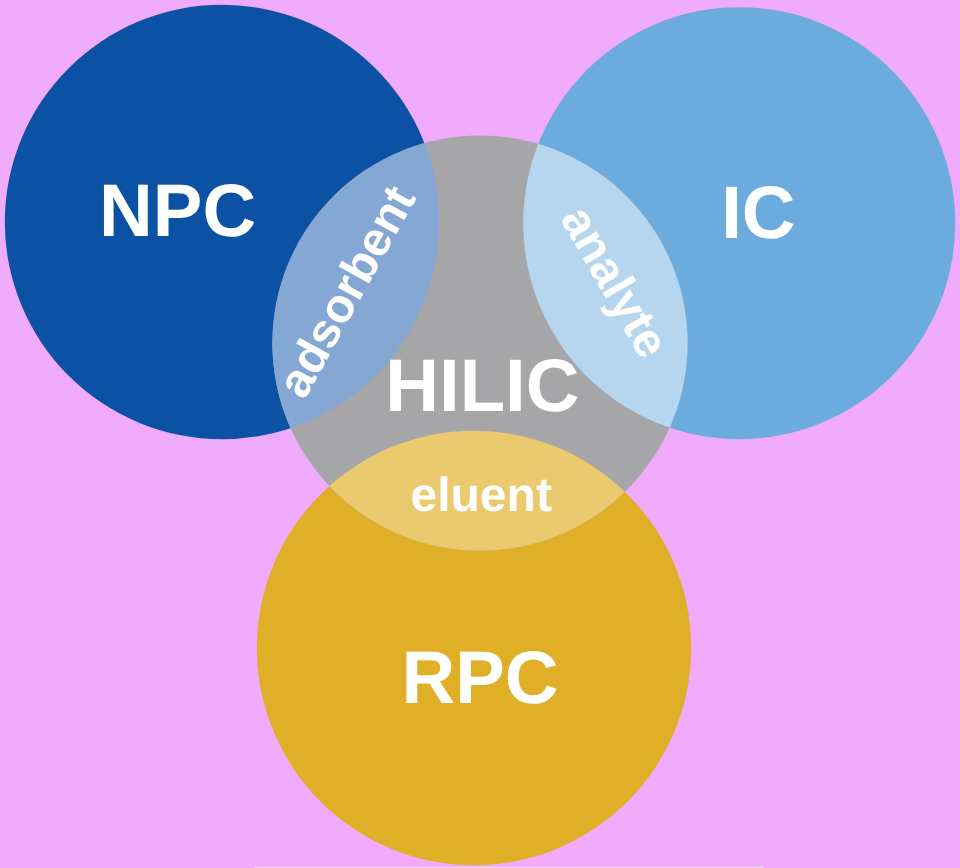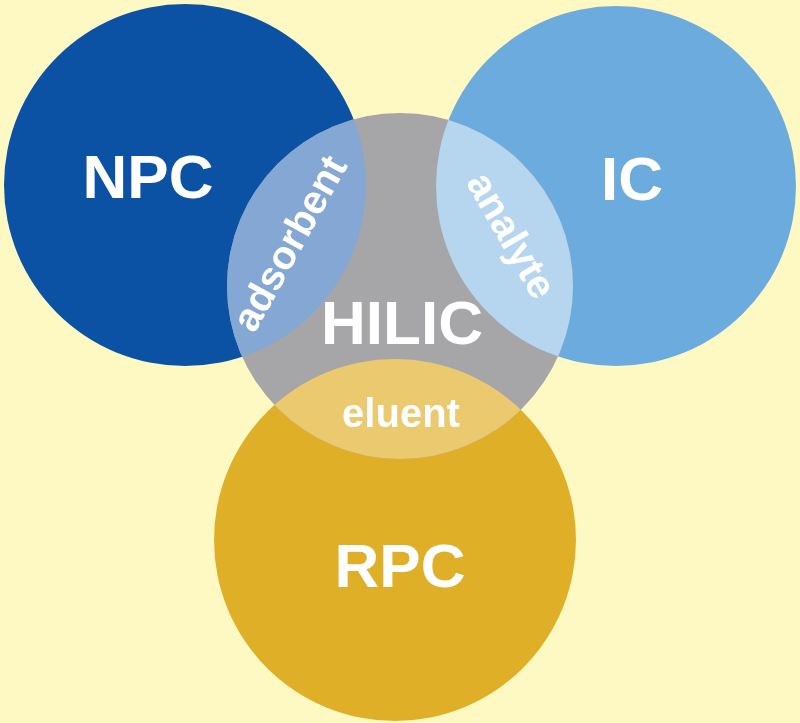--- a/index.html
+++ b/index.html
@@ -4,21 +4,21 @@
 <style>
   html, body {
     margin: 0;
     padding: 0;
     background: #ffffff;
   }
   .stage {
     position: relative;
     width: 800px;
     height: 723px;
-    background: #fef9c3;
+    background: #f0abfc;
     overflow: hidden;
   }
   svg text {
     text-anchor: middle;
     dominant-baseline: central;
     font-family: "Liberation Sans", sans-serif;
     font-weight: bold;
   }
   .circle-label { font-size: 62px; }
   .center-label { font-size: 62px; }

